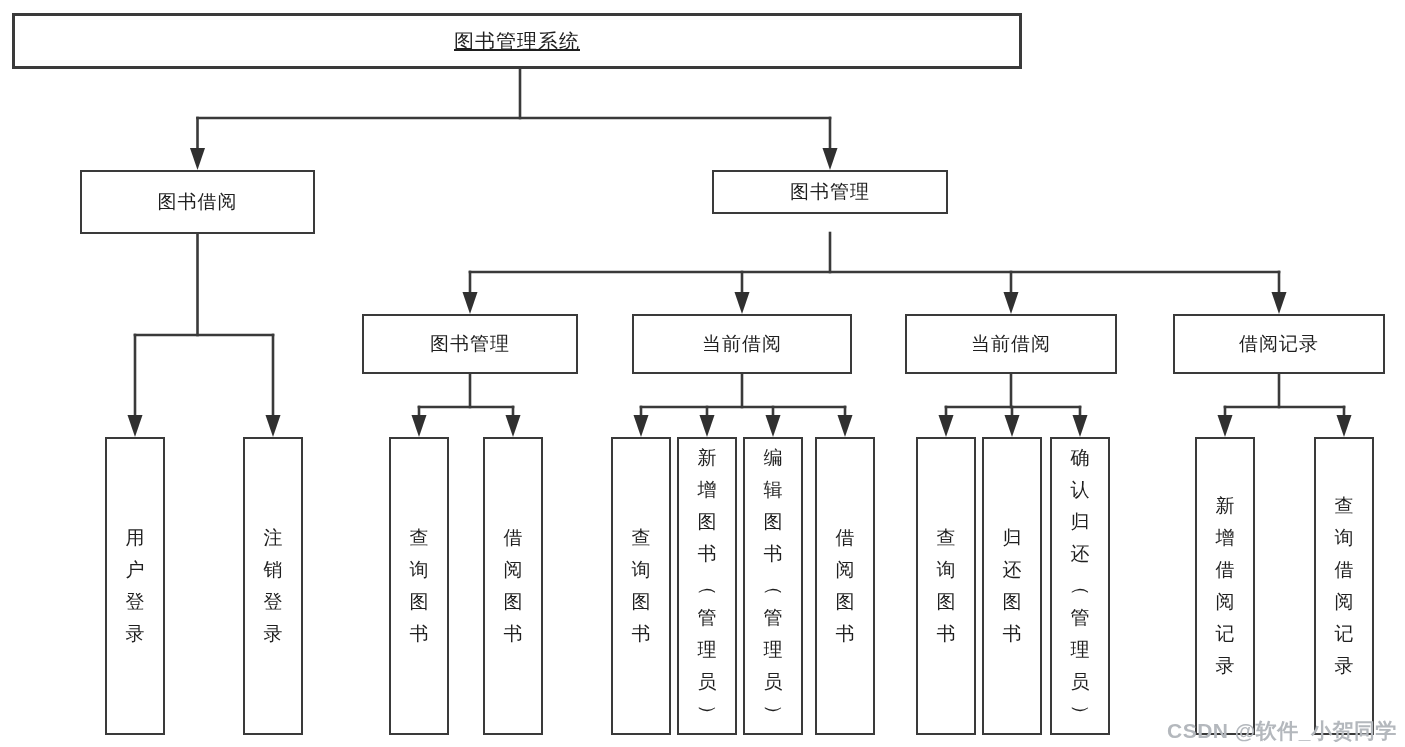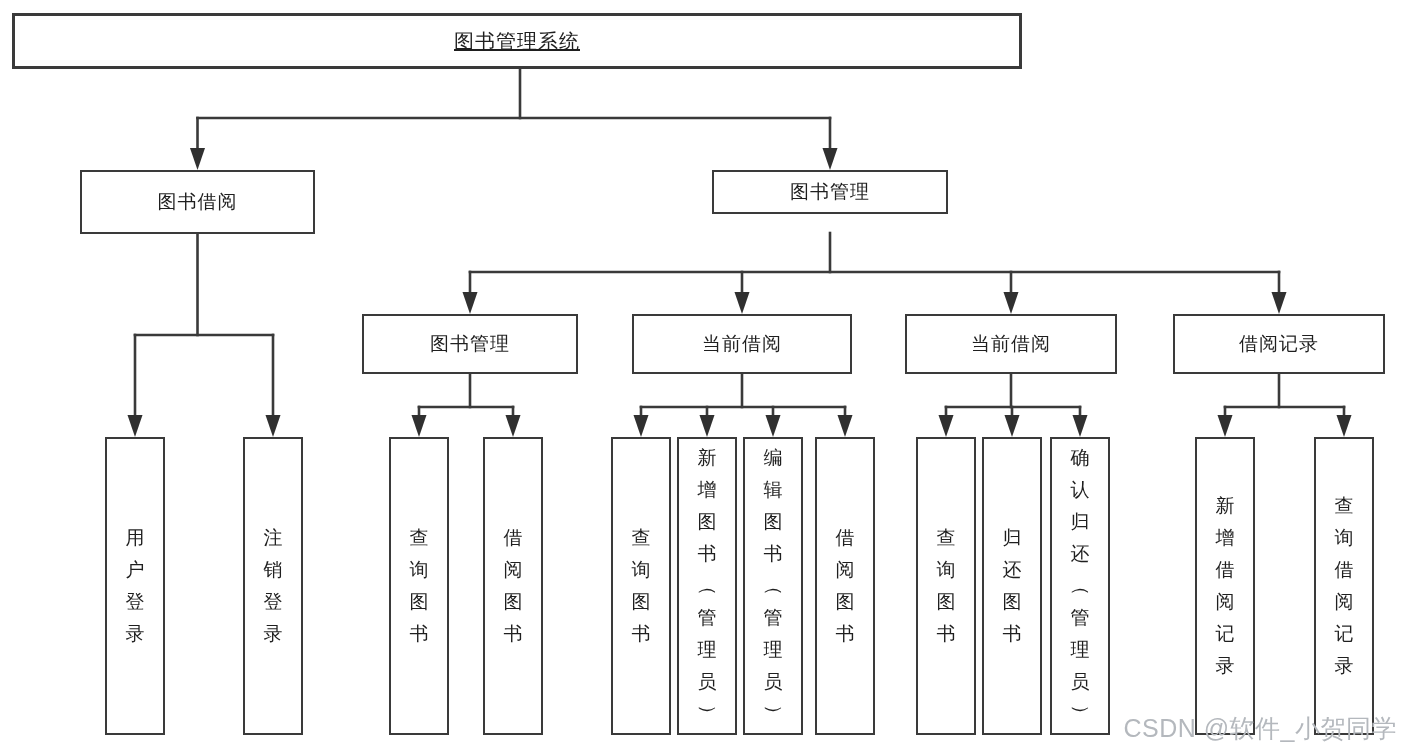--- a/index.html
+++ b/index.html
@@ -12,22 +12,22 @@
     position:absolute;background:#ffffff;border:2px solid #3a3a3a;
     display:flex;align-items:center;justify-content:center;
     font-size:19px;letter-spacing:1px;box-sizing:border-box;
   }
   .root{border-width:3px;font-size:20px;text-decoration:underline;}
   .leaf{width:60px;top:437px;height:298px;}
   .vtext{display:block;text-align:center;letter-spacing:0;}
   .vtext span{display:block;height:32px;line-height:32px;text-align:center;font-size:19px;}
   .vtext span.rot{transform:rotate(90deg);}
   #watermark{
-    position:absolute;right:8px;bottom:2px;font-size:25px;color:#b4b8bd;
-    letter-spacing:0.5px;white-space:nowrap;
+    position:absolute;right:8px;bottom:2px;font-size:21px;color:#b4b8bd;
+    letter-spacing:0.5px;white-space:nowrap;font-weight:bold;
   }
 </style>
 </head>
 <body>
 
 <div id="stage">
 
   <svg id="wires" viewBox="0 0 1405 747" xmlns="http://www.w3.org/2000/svg">
     <g stroke="#3a3a3a" stroke-width="2.6" stroke-linecap="square">
 

